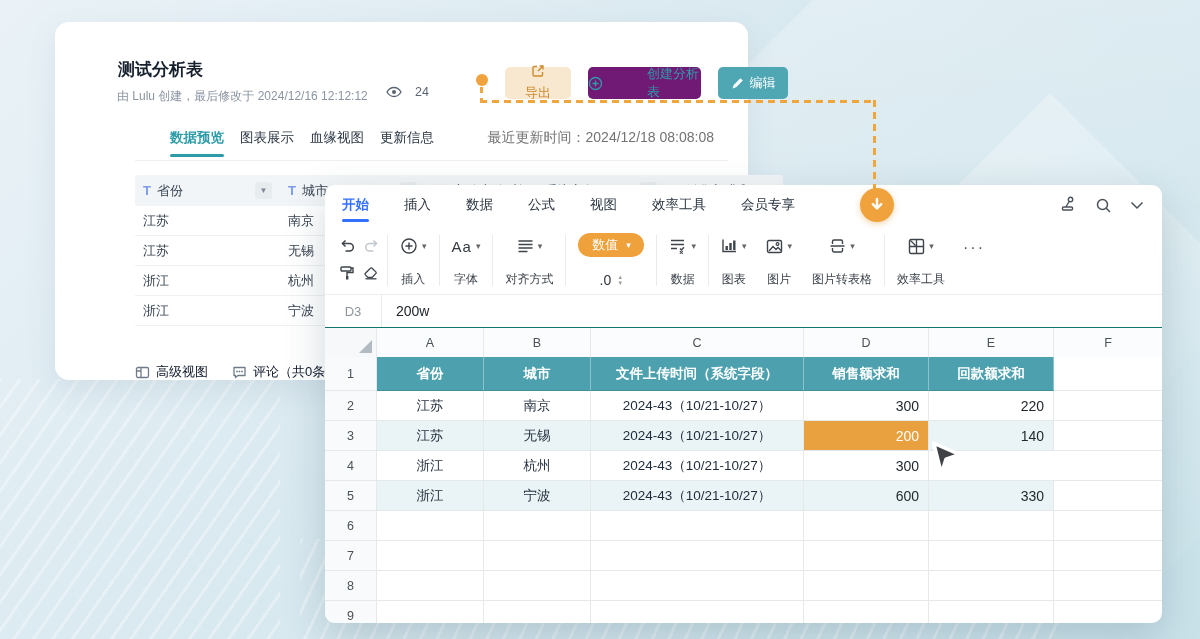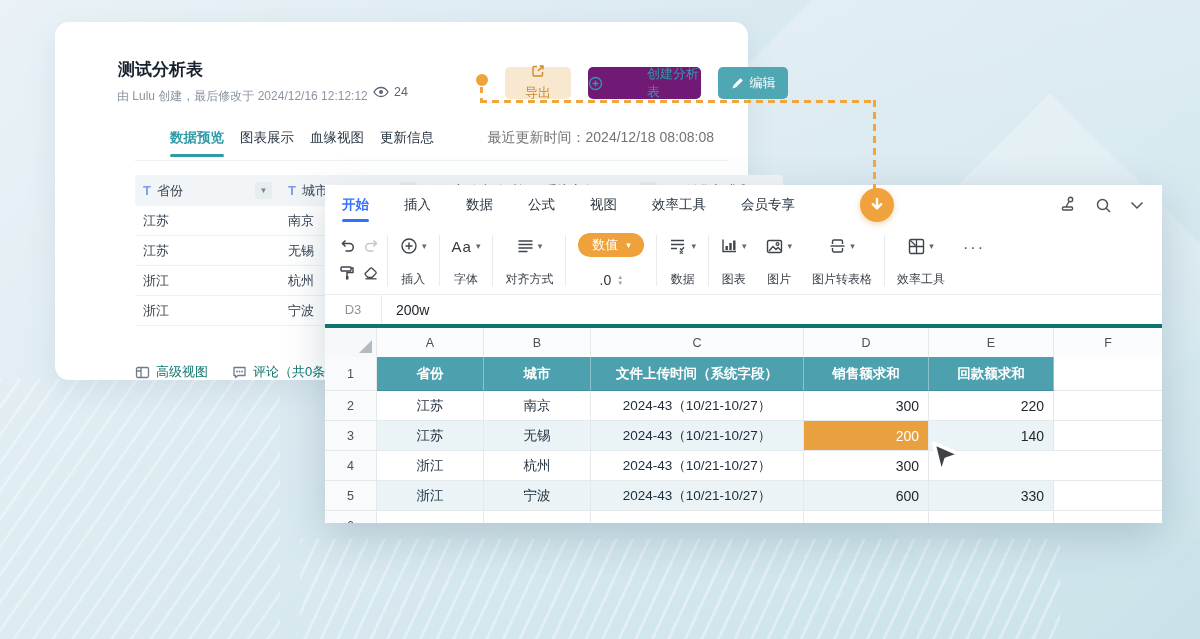--- a/index.html
+++ b/index.html
@@ -17,21 +17,21 @@
   .decor.chev1 { right:-120px; top:-140px; width:520px; height:520px;
     background:linear-gradient(135deg,rgba(255,255,255,0.35),rgba(255,255,255,0)); transform:rotate(45deg); }
   .decor.chev2 { right:-60px; top:180px; width:420px; height:420px;
     background:linear-gradient(135deg,rgba(255,255,255,0.28),rgba(255,255,255,0)); transform:rotate(45deg); }
 
   
   .card { position:absolute; left:55px; top:22px; width:693px; height:358px;
     background:#fff; border-radius:14px; box-shadow:0 10px 30px rgba(70,100,120,0.10); z-index:2;}
   .card-title { position:absolute; left:63px; top:36px; font-size:17px; font-weight:bold; color:#17212E;}
   .card-meta  { position:absolute; left:62px; top:66px; font-size:12px; color:#8A94A1;}
-  .views { position:absolute; left:318px; top:63px; display:flex; align-items:center; gap:5px;
+  .views { position:absolute; left:331px; top:63px; display:flex; align-items:center; gap:13px;
     font-size:12.5px; color:#5A6573;}
   .btn { position:absolute; top:45px; height:32px; border-radius:5px; display:flex; align-items:center;
     justify-content:center; gap:6px; font-size:13px; cursor:pointer;}
   .btn-export { left:450px; width:66px; background:#F8E8CF; color:#CE8A2E;flex-direction:column;}
   .btn-create { left:533px; width:113px; background:#701a75; color:#2E9CA8;gap:44px;}
   .btn-edit   { left:663px; width:70px; background:#4FA7B3; color:#fff;}
   .tabs { position:absolute; left:80px; top:105px; display:flex; gap:16px; font-size:13.5px; color:#2A3542;margin-left:35px;}
   .tab { padding:2px 0 10px; position:relative; cursor:pointer;}
   .tab.active { color:#2E9CA8; font-weight:bold;}
   .tab.active::after { content:""; position:absolute; left:0; right:0; bottom:0; height:3px;
@@ -42,39 +42,39 @@
   .pt-head { display:flex; height:31px; background:#F2F5F7; border-radius:3px;}
   .pt-hcell { display:flex; align-items:center; gap:6px; padding:0 8px; color:#3A4654; position:relative;}
   .pt-hcell .dd { position:absolute; right:8px; width:17px; height:17px; background:#E7ECEF; border-radius:3px;
     display:flex; align-items:center; justify-content:center; font-size:8px; color:#7C8793; cursor:pointer;}
   .t-icon { color:#7D9BE8; font-size:13px; font-weight:bold;}
   .hash-icon { color:#4DA1AF; font-size:13px; font-weight:bold;}
   .w1{width:145px;} .w2{width:145px;} .w3{width:240px;} .w4{width:118px;}
   .pt-row { display:flex; height:30px; border-bottom:1px solid #EEF1F3; align-items:center; color:#333F4D;}
   .pt-cell { padding:0 8px;}
   .card-foot { position:absolute; left:80px; top:341px; display:flex; gap:24px; align-items:center;
-    font-size:13px; color:#0f766e;}
+    font-size:13px; color:#0f172a;}
   .foot-item { display:flex; align-items:center; gap:6px; cursor:pointer;}
 
   
   .dot { position:absolute; left:476px; top:74px; width:12px; height:12px; border-radius:50%;
     background:#F0A23C; z-index:15;}
   .dash-v1 { position:absolute; left:480px; top:87px; width:3px; height:14px;
     background:repeating-linear-gradient(180deg,#F0A63C 0 6px,transparent 6px 11px); z-index:15;}
   .dash-h { position:absolute; left:480px; top:100px; width:396px; height:3px;
     background:repeating-linear-gradient(90deg,#F0A63C 0 7px,transparent 7px 12px); z-index:15;}
   .dash-v2 { position:absolute; left:873px; top:100px; width:3px; height:90px;
     background:repeating-linear-gradient(180deg,#F0A63C 0 7px,transparent 7px 12px); z-index:15;}
   .dl-circle { position:absolute; left:860px; top:188px; width:34px; height:34px; border-radius:50%;
     background:#F0A23C; display:flex; align-items:center; justify-content:center; z-index:20;
     box-shadow:0 2px 6px rgba(220,150,50,0.4); cursor:pointer;}
 
   
-  .sheet { position:absolute; left:325px; top:185px; width:837px; height:338px; background:#fff;
-    border-radius:0; box-shadow:0 14px 40px rgba(50,80,100,0.22); z-index:10; overflow:hidden;}
+  .sheet { position:absolute; left:325px; top:185px; width:837px; height:438px; background:#fff;
+    border-radius:10px; box-shadow:0 14px 40px rgba(50,80,100,0.22); z-index:10; overflow:hidden;}
   .menu { position:relative; height:40px; display:flex; align-items:center; gap:35px;
     padding-left:17px; font-size:13.5px; color:#2A3440;}
   .menu-item { position:relative; padding:11px 0; cursor:pointer;}
   .menu-item.active { color:#3370FF; font-weight:bold;}
   .menu-item.active::after { content:""; position:absolute; left:0; right:0; bottom:3px; height:3px;
     background:#3370FF; border-radius:2px;}
   .menu-right { position:absolute; right:18px; top:0; height:40px; display:flex; align-items:center;
     gap:18px;}
   .toolbar { position:relative; height:70px; border-bottom:1px solid #EBEEF1; display:flex;
     padding:6px 8px 4px; }
@@ -86,21 +86,21 @@
   .undo-grid { display:grid; grid-template-columns:24px 24px; grid-template-rows:28px 28px;
     align-items:center; justify-items:center; padding:0 2px;}
   .caret { font-size:9px; color:#666; }
   .aa { font-size:15px; color:#33393F; letter-spacing:1px;}
   .numfmt-btn { background:#EFA23B; color:#fff; border-radius:12px; height:24px; width:66px;
     display:flex; align-items:center; justify-content:center; gap:8px; font-size:13px; cursor:pointer;}
   .numfmt-btn .caret { color:#fff;}
   .dec { display:flex; align-items:center; gap:6px; font-size:14px; color:#2E353C;}
   .spin { display:flex; flex-direction:column; font-size:6px; color:#9AA1A8; line-height:6px;}
   .more-dots { font-size:16px; color:#555; letter-spacing:2px; padding:0 8px; align-self:flex-start; margin-top:8px; cursor:pointer;}
-  .fbar { height:33px; border-bottom:4px solid #0f766e; display:flex; align-items:stretch; font-size:14px;}
+  .fbar { height:33px; border-bottom:1px solid #0f766e; display:flex; align-items:stretch; font-size:14px;}
   .namebox { width:57px; display:flex; align-items:center; justify-content:center; color:#8D949C;
     border-right:1px solid #E6EAED; font-size:13px;}
   .formula { display:flex; align-items:center; padding-left:14px; color:#20262C;}
   .grid { font-size:13.5px;}
   .g-row { display:flex; }
   .g-cell { border-right:1px solid #E5E9EB; border-bottom:1px solid #E5E9EB; display:flex;
     align-items:center; justify-content:center; overflow:hidden; white-space:nowrap;}
   .c0{width:52px;} .c1{width:107px;} .c2{width:107px;} .c3{width:213px;} .c4{width:125px;}
   .c5{width:125px;} .c6{flex:1; border-right:none;}
   .g-colhead .g-cell { height:29px; color:#4A5157; font-size:12.5px; background:#FBFCFD;

